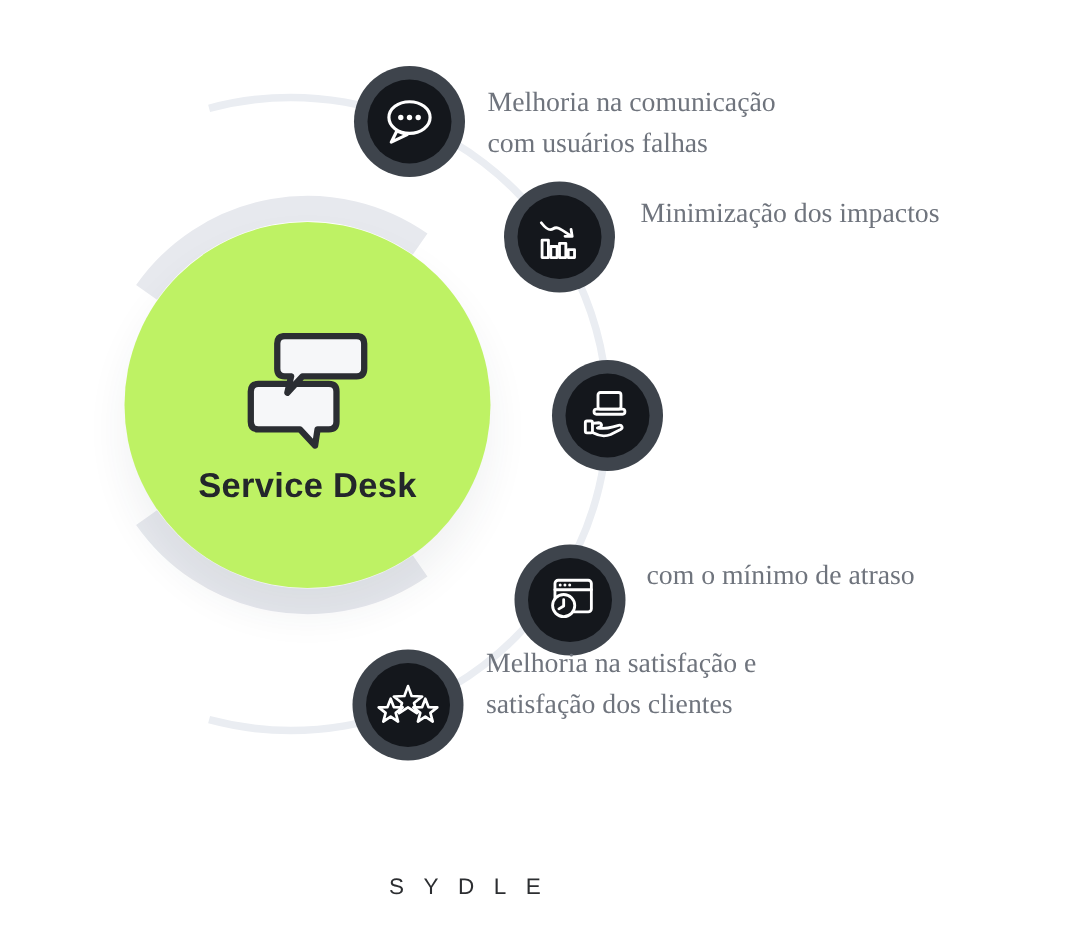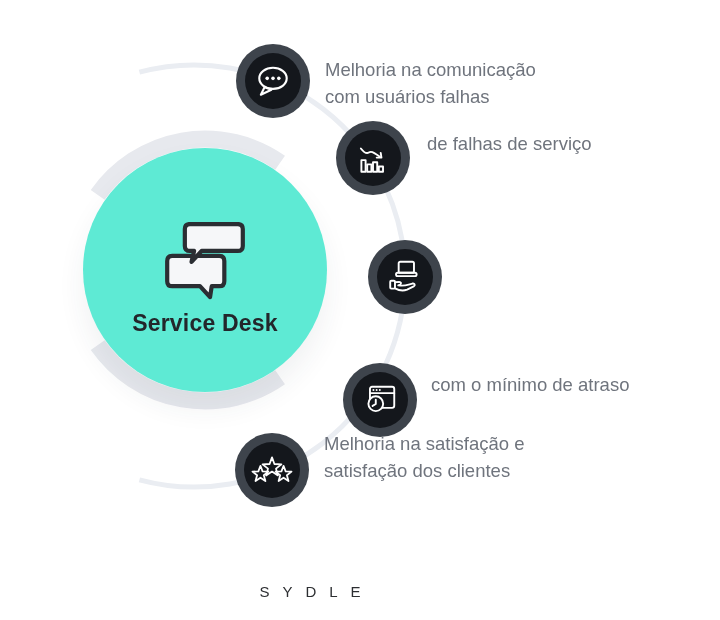--- a/index.html
+++ b/index.html
@@ -3,33 +3,33 @@
 <meta charset="utf-8">
 <style>
   html,body{margin:0;padding:0;background:#ffffff;}
   body{font-family:"Liberation Sans", sans-serif;}
   .canvas{position:relative;width:720px;height:620px;background:#ffffff;overflow:hidden;}
 
   .bg-arcs{position:absolute;left:0;top:0;width:720px;height:620px;}
 
   .center-circle{
     position:absolute;left:83px;top:148px;width:244px;height:244px;border-radius:50%;
-    background:#5eead4;box-shadow:0 16px 28px rgba(40,50,70,0.07);
+    background:#bef264;box-shadow:0 16px 28px rgba(40,50,70,0.07);
     display:flex;flex-direction:column;align-items:center;justify-content:center;
   }
   .center-circle .bubbles{margin-top:18px;}
   .center-title{margin-top:10px;font-size:23px;font-weight:bold;color:#23262b;letter-spacing:0.2px;}
 
   .node{position:absolute;width:74px;height:74px;border-radius:50%;background:#3e444c;}
   .node .inner{
     position:absolute;left:9px;top:9px;width:56px;height:56px;border-radius:50%;background:#14171c;
     display:flex;align-items:center;justify-content:center;
   }
 
-  .benefit-text{position:absolute;font-size:18.5px;line-height:27px;color:#6f747d;white-space:nowrap;}
+  .benefit-text{position:absolute;font-size:18.5px;line-height:27px;color:#6f747d;white-space:nowrap;font-family:Liberation Serif, serif;}
 
   .brand{
     position:absolute;left:0;top:583px;width:620px;text-align:center;
     font-size:15px;letter-spacing:13px;color:#2c2e31;text-indent:13px;font-weight:400;
   }
 </style>
 </head>
 <body>
 
 <div class="canvas">
@@ -78,21 +78,21 @@
           <rect x="12.5" y="24" width="4" height="7"></rect>
           <rect x="18" y="22" width="4" height="9"></rect>
           <rect x="23.5" y="26" width="4" height="5"></rect>
           <path d="M6.5,9 C10,13.5 12,14.2 14,12.8 C16.3,11.2 18,12.5 24.5,16.8"></path>
           <path d="M25.3,13.2 L26,17.6 L21.5,17.6"></path>
         </g>
       </svg>
     </div>
   </div>
   <div class="benefit-text" style="left:427px;top:130px;">
-    <div>de falhas de serviço</div>
+    <div>Minimização dos impactos</div>
   </div>
 
   <div class="node" style="left:368px;top:240px;">
     <div class="inner">
       <svg width="38" height="38" viewBox="0 0 36 36">
         <g fill="none" stroke="#ffffff" stroke-width="1.8" stroke-linejoin="round" stroke-linecap="round">
           <rect x="12" y="3.5" width="14.5" height="10.5" rx="1.5"></rect>
           <rect x="9.5" y="14" width="19.5" height="3.2" rx="1.5"></rect>
           <rect x="4" y="21.5" width="4.5" height="7.5" rx="1"></rect>
           <path d="M8.5,23 L12.5,22.6 C14.3,22.6 14.8,24.4 13.4,25.1 L11.6,25.9 C15,26.4 18.5,26.1 21.5,25.2 L25,24.2 C27.2,23.7 28,25.9 26.2,26.9 L20,30 C17,31.2 12.5,31 8.5,28.8"></path>

